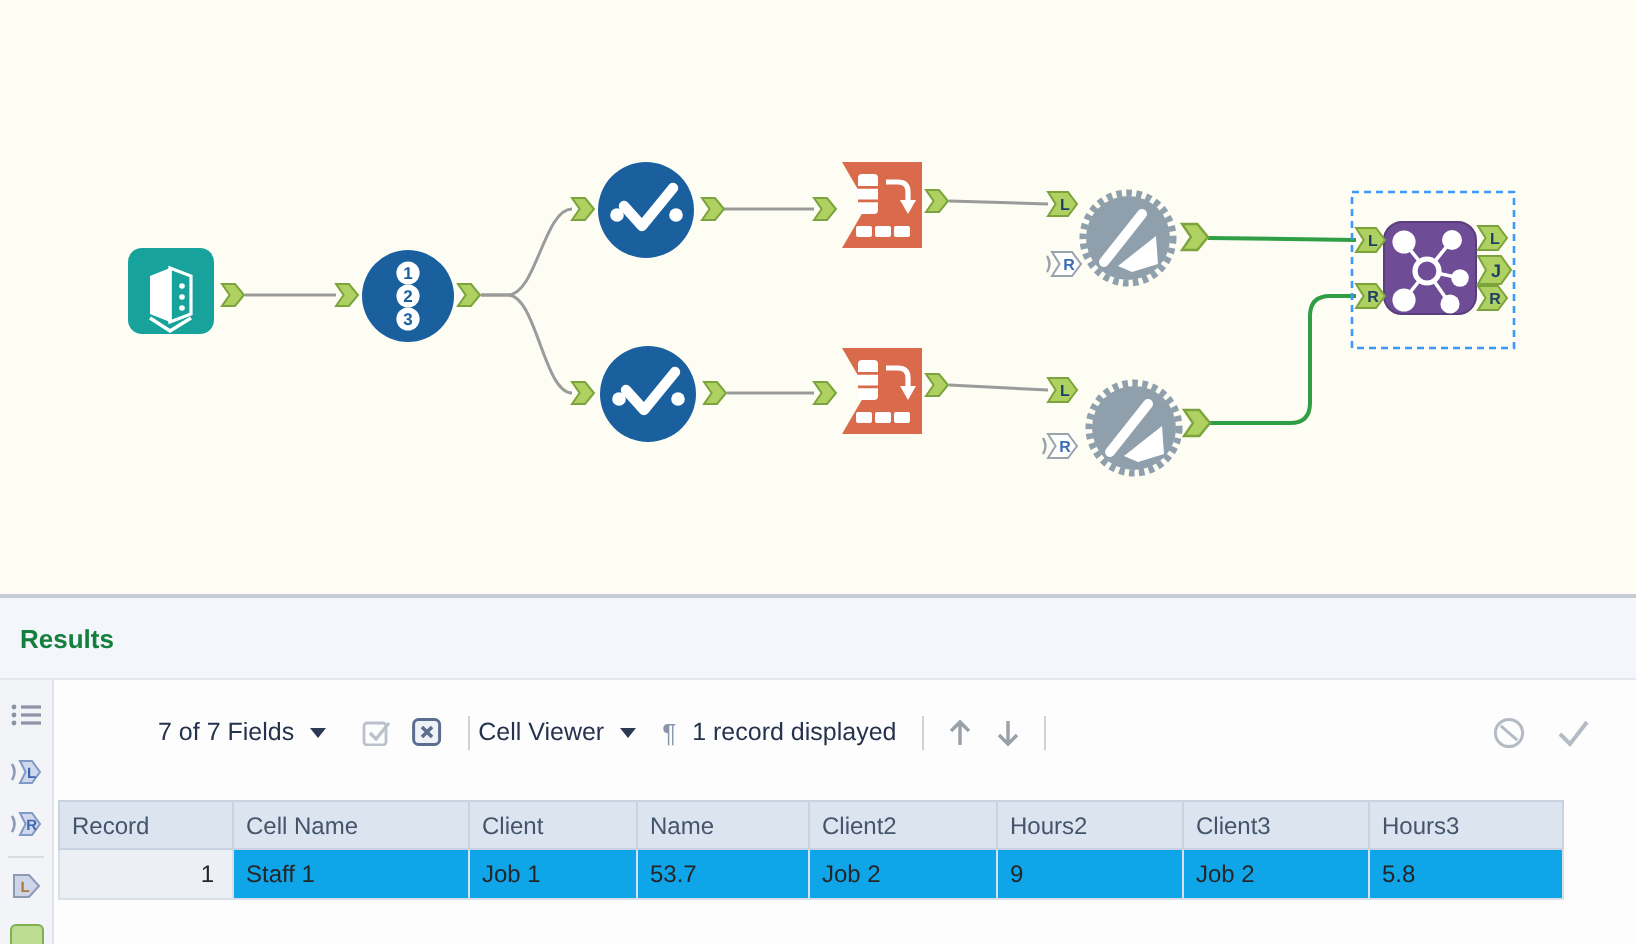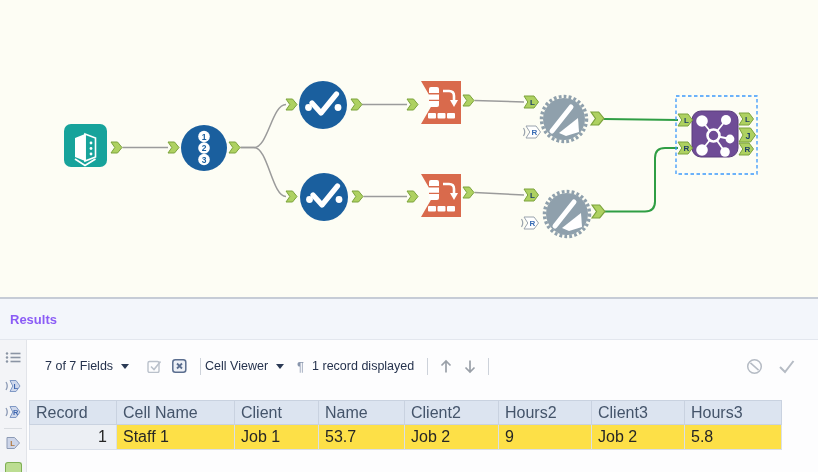--- a/index.html
+++ b/index.html
@@ -4,45 +4,45 @@
 <style>
   html,body{margin:0;padding:0;}
   body{font-family:"Liberation Sans","DejaVu Sans",sans-serif;}
   .screen{position:relative;width:818px;height:472px;background:#fff;overflow:hidden;}
   .canvas{position:relative;width:818px;height:297px;background:#fdfdf4;}
   .canvas svg{display:block;}
   svg text{font-family:"Liberation Sans","DejaVu Sans",sans-serif;}
 
   .results-panel{width:818px;height:175px;border-top:2px solid #c6ccd6;background:#fdfdfe;}
   .results-header{height:40px;background:#f3f6fb;display:flex;align-items:center;padding-left:10px;font-size:13px;border-bottom:1px solid #e3e7ee;}
-  .results-title{font-weight:bold;color:#8b5cf6;text-align:right;}
+  .results-title{font-weight:bold;color:#15803d;text-align:right;}
   .results-title-suffix{color:#5b6c8e;margin-left:5px;}
   .results-body{display:flex;height:132px;}
 
   .anchor-sidebar{width:26px;background:#f3f4f7;border-right:1px solid #e2e4e9;display:flex;flex-direction:column;align-items:center;}
   .sb-list{margin-top:11px;}
   .sb-in-l{margin-top:15px;}
   .sb-in-r{margin-top:13px;}
   .sb-divider{width:18px;height:1px;background:#d9dce1;margin-top:9px;}
   .sb-out-l{margin-top:7px;}
   .j-sliver{margin-top:13px;width:15px;height:9px;background:#bcdd92;border:1px solid #7fb054;border-bottom:none;border-radius:3px 3px 0 0;}
 
   .results-main{flex:1;display:flex;flex-direction:column;}
   .toolbar{height:52px;display:flex;align-items:center;padding:0 22px 0 18px;font-size:12.5px;color:#25324d;}
   .tb-caret{width:0;height:0;border-left:4px solid transparent;border-right:4px solid transparent;border-top:5px solid #2b3a55;margin-left:8px;}
-  .tb-label{white-space:nowrap;}
+  .tb-label{white-space:nowrap;margin-left:34px;}
   .tb-sep{width:1px;height:17px;background:#cdd2da;}
   .tb-icon{display:inline-flex;}
   .pilcrow{color:#8895ac;font-size:13px;}
   .spacer{flex:1;}
 
   .table-wrap{margin:8px 0 0 2px;}
-  table.results-table{border-collapse:collapse;font-size:16px;table-layout:fixed;}
+  table.results-table{border-collapse:collapse;font-size:12px;table-layout:fixed;}
   .results-table th{background:#dce4f0;color:#44546a;font-weight:normal;text-align:left;border:1px solid #c9d2e0;padding:0 6px;height:23px;overflow:hidden;}
-  .results-table td{background:#fde047;color:#262626;border:1px solid #d9dfe9;padding:0 6px;height:24px;overflow:hidden;}
+  .results-table td{background:#0ea5e9;color:#262626;border:1px solid #d9dfe9;padding:0 6px;height:24px;overflow:hidden;}
   .results-table td.record-cell{background:#eceff4;text-align:right;padding-right:9px;}
 </style>
 </head>
 <body>
 
 <div class="screen">
 
   <div class="canvas">
     <svg width="818" height="297" viewBox="0 0 818 297">
       <defs>

